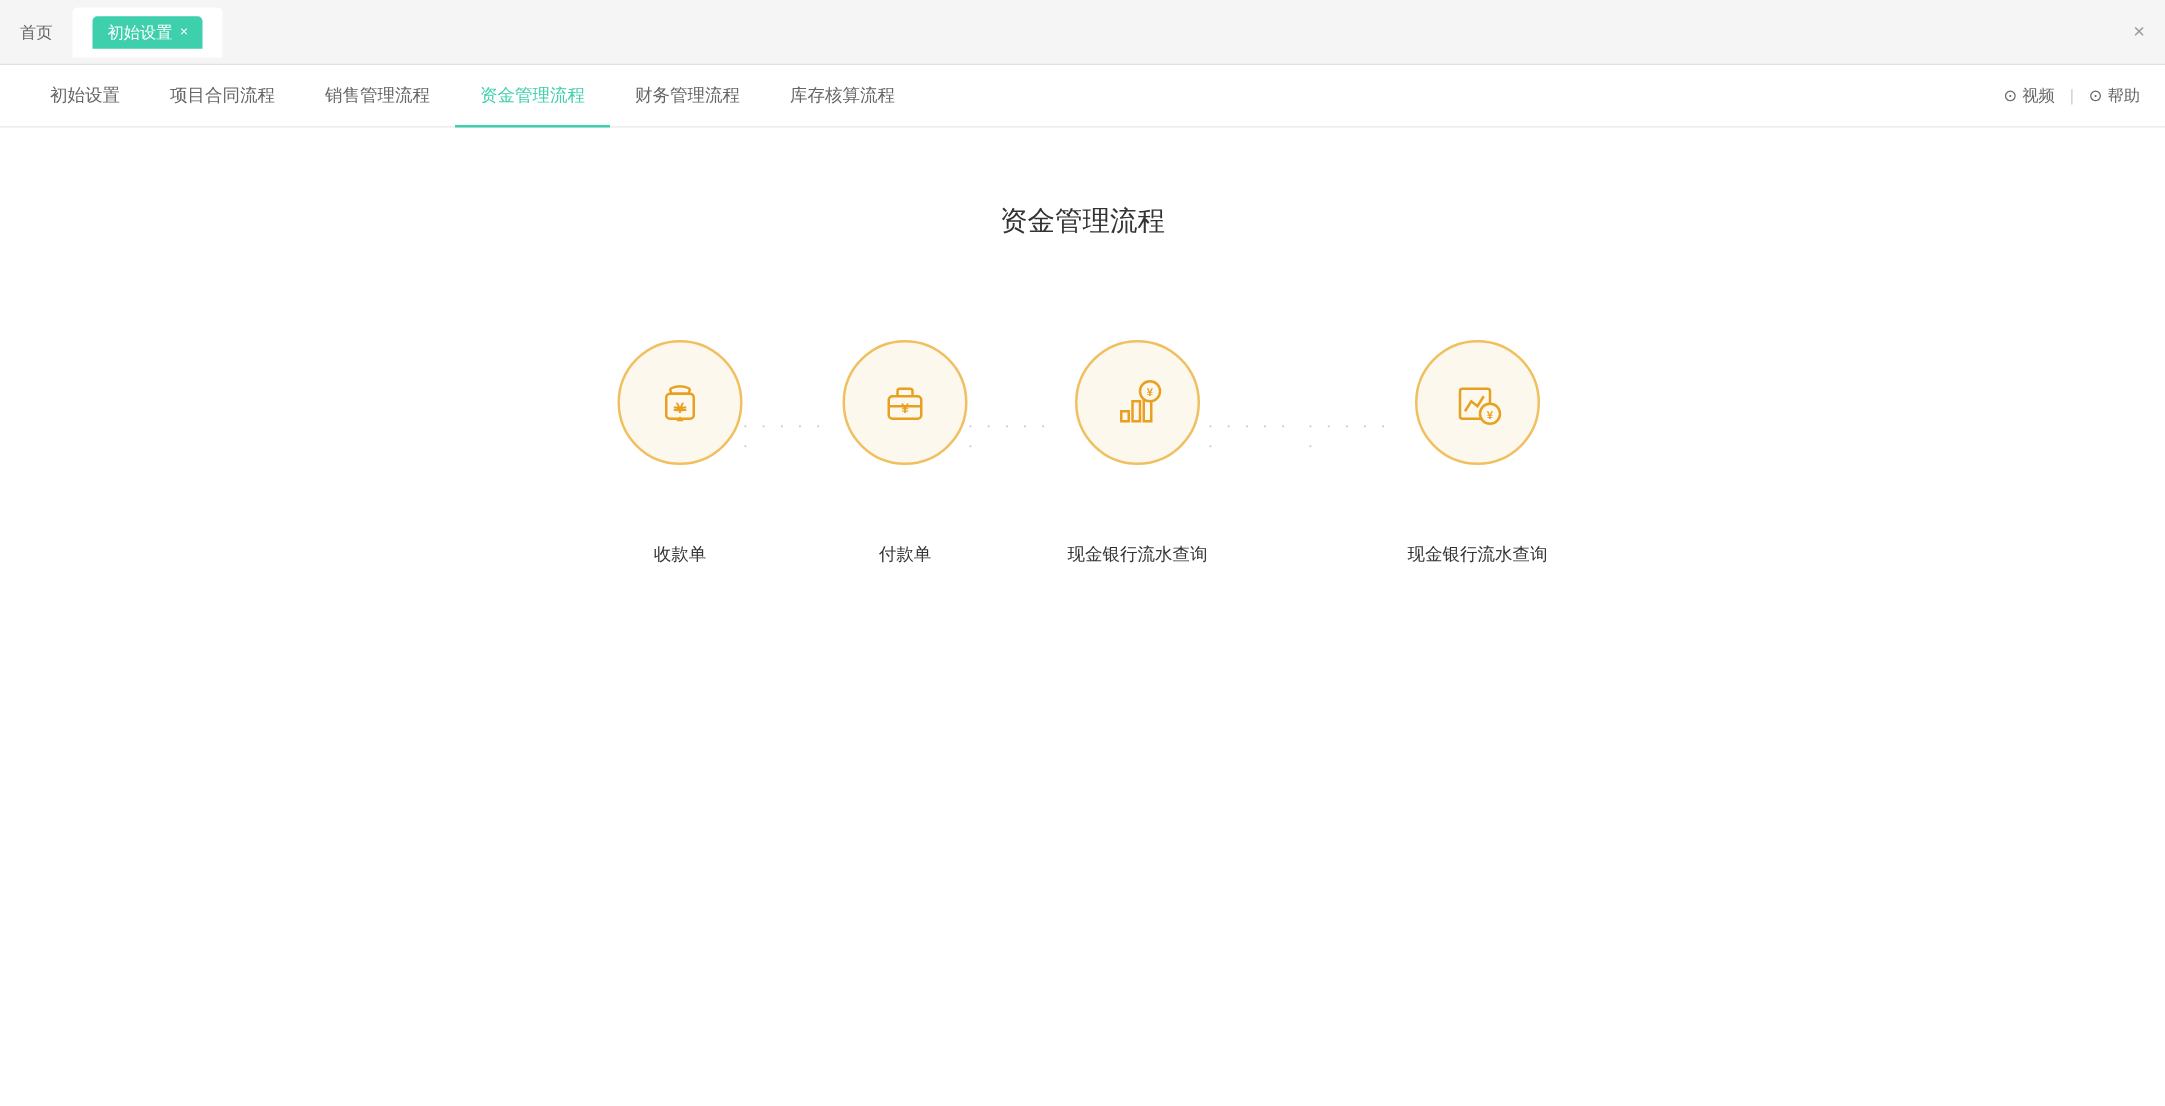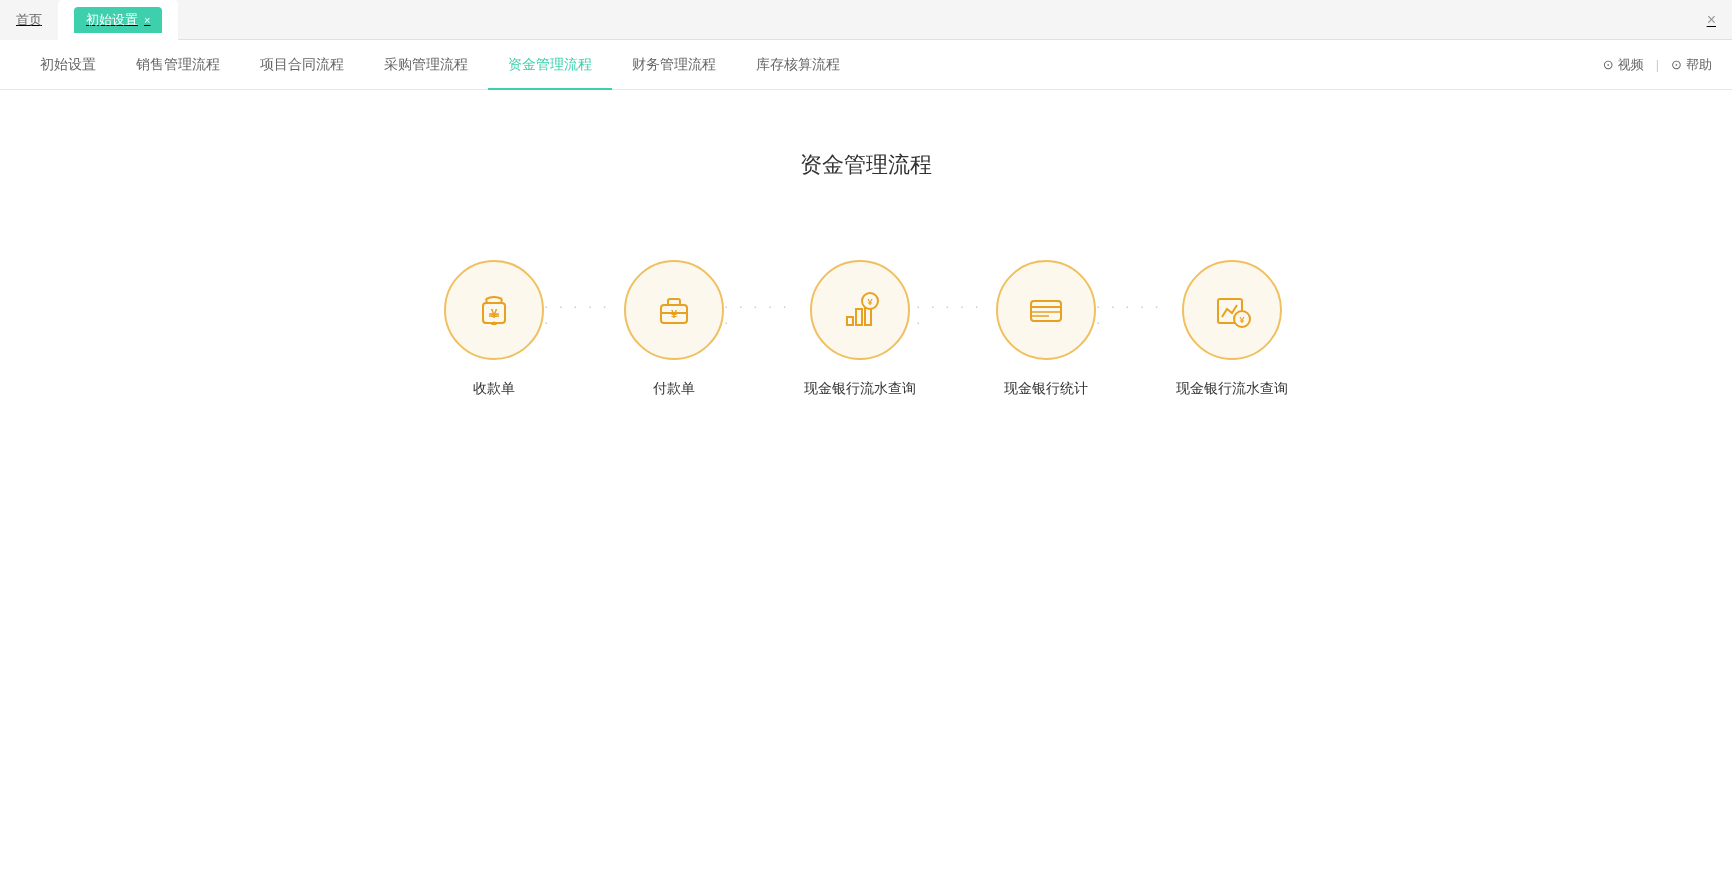--- a/index.html
+++ b/index.html
@@ -23,23 +23,22 @@
       display: flex;
       flex-direction: column;
     }
 
     
     .tab-bar {
       display: flex;
       align-items: center;
       background: #f5f5f5;
       border-bottom: 1px solid #e0e0e0;
-      height: 40px;
+      height: 52px;
       padding-left: 0;
-      text-decoration: underline;
     }
 
     .tab-home {
       height: 40px;
       padding: 0 16px;
       display: flex;
       align-items: center;
       color: #666;
       font-size: 13px;
       cursor: pointer;
@@ -187,20 +186,21 @@
       display: flex;
       align-items: center;
       justify-content: center;
       position: relative;
     }
 
     .flow-label {
       font-size: 14px;
       color: #333;
       text-align: center;
+      margin-top: 43px;
     }
 
     .flow-connector {
       width: 80px;
       display: flex;
       align-items: center;
       justify-content: center;
       margin-top: -30px;
       color: #ccc;
       font-size: 12px;
@@ -233,23 +233,22 @@
       </div>
     </div>
     <div style="flex:1"></div>
     <div class="window-close">×</div>
   </div>
 
   <div class="main-content">
 
     <div class="nav-bar">
       <div class="nav-item">初始设置</div>
+      <div class="nav-item">项目合同流程</div>
       <div class="nav-item">销售管理流程</div>
-      <div class="nav-item">项目合同流程</div>
-      <div class="nav-item">采购管理流程</div>
       <div class="nav-item active">资金管理流程</div>
       <div class="nav-item">财务管理流程</div>
       <div class="nav-item">库存核算流程</div>
 
       <div class="nav-right">
         <div class="nav-right-item">
           <span>⊙</span>
           <span>视频</span>
         </div>
         <span style="color:#ccc">|</span>
@@ -314,32 +313,20 @@
               <text x="35" y="20" text-anchor="middle" font-size="9" fill="#e8a020" font-weight="bold">¥</text>
             </svg>
           </div>
           <div class="flow-label">现金银行流水查询</div>
         </div>
 
         <div class="flow-connector">
           <span class="connector-dots">· · · · · ·</span>
         </div>
 
-        <div class="flow-item">
-          <div class="flow-circle">
-            <svg class="icon-svg" viewBox="0 0 50 50">
-
-              <rect x="10" y="16" width="30" height="20" rx="3" fill="none" stroke="#e8a020" stroke-width="2"></rect>
-              <line x1="10" y1="22" x2="40" y2="22" stroke="#e8a020" stroke-width="2"></line>
-              <line x1="10" y1="27" x2="40" y2="27" stroke="#e8a020" stroke-width="1.5"></line>
-              <line x1="10" y1="31" x2="28" y2="31" stroke="#e8a020" stroke-width="1.5"></line>
-            </svg>
-          </div>
-          <div class="flow-label">现金银行统计</div>
-        </div>
 
         <div class="flow-connector">
           <span class="connector-dots">· · · · · ·</span>
         </div>
 
         <div class="flow-item">
           <div class="flow-circle">
             <svg class="icon-svg" viewBox="0 0 50 50">
 
               <rect x="11" y="14" width="24" height="24" rx="2" fill="none" stroke="#e8a020" stroke-width="2"></rect>

